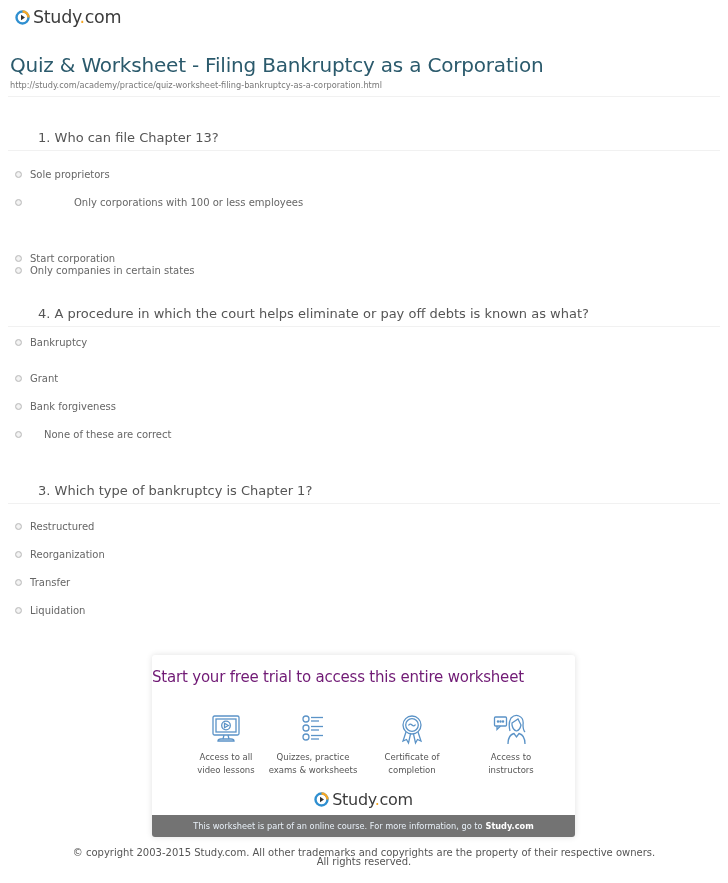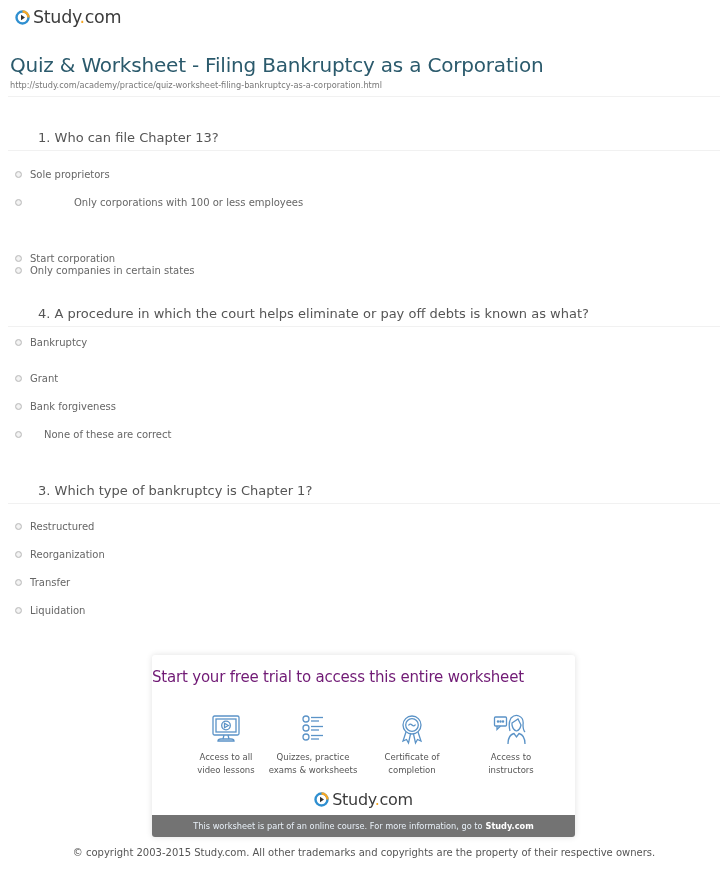--- a/index.html
+++ b/index.html
@@ -178,13 +178,14 @@
   </div>
 
   <div class="banner">
     <span>This worksheet is part of an online course. For more information, go to</span>
     <b>Study.com</b>
   </div>
 </div>
 
 <div class="copyright">
   <div>© copyright 2003-2015 Study.com. All other trademarks and copyrights are the property of their respective owners.</div>
+  <div>All rights reserved.</div>
 </div>
 
 </body></html>

